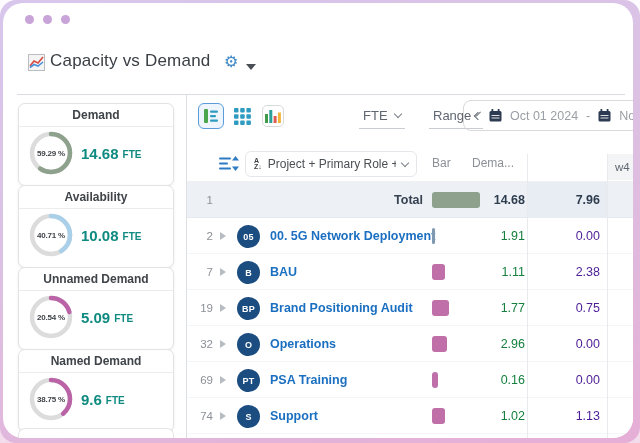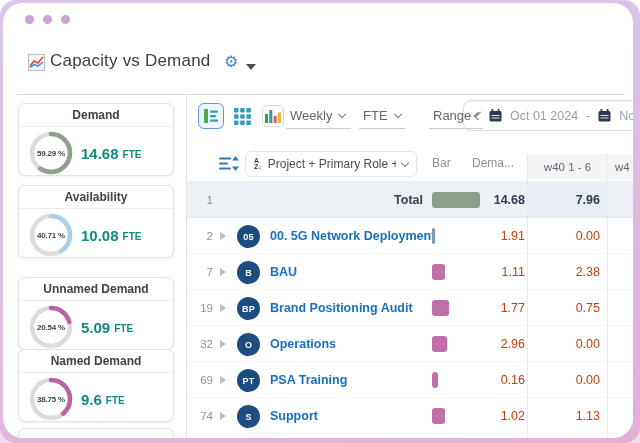--- a/index.html
+++ b/index.html
@@ -18,21 +18,21 @@
   .title-icon { position:absolute; left:25px; top:51px; width:17px; height:17px; }
   .page-title { position:absolute; left:47px; top:48px; font-size:17px; font-weight:500; color:#3b4046; letter-spacing:.2px; }
   .gear { position:absolute; left:221px; top:49px; font-size:16px; color:#4289c6; cursor:pointer; }
   .title-caret { position:absolute; left:243px; top:61px; width:0; height:0;
                  border-left:5px solid transparent; border-right:5px solid transparent; border-top:6px solid #4a4f55; }
 
   .h-divider { position:absolute; top:91px; left:14px; width:608px; height:1px; background:#d9dce1; }
   .v-divider { position:absolute; left:183px; top:92px; bottom:0; width:1px; background:#dcdfe3; }
 
   
-  .card { position:absolute; left:15px; width:156px; height:73px; background:#fff; border:1px solid #e3e3e3;
+  .card { position:absolute; left:15px; width:156px; height:83px; background:#fff; border:1px solid #e3e3e3;
           border-radius:7px; box-shadow:0 1px 3px rgba(0,0,0,.07); }
   .card-h { height:23px; border-bottom:1px solid #ececec; display:flex; align-items:center; justify-content:center;
             font-size:12px; font-weight:700; color:#3f4449; }
   .donut-wrap { position:absolute; left:9px; top:26px; width:46px; height:46px; }
   .donut-pct { position:absolute; inset:0; display:flex; align-items:center; justify-content:center;
                font-size:8px; font-weight:700; color:#3f4449; letter-spacing:-.2px; }
   .metric { position:absolute; left:62px; top:26px; height:46px; display:flex; align-items:center; }
   .metric .val { font-size:15px; font-weight:700; color:#0f8a80; }
   .metric .unit { font-size:10px; font-weight:700; color:#0f8a80; margin-left:4px; padding-top:3px; }
   .card-partial { position:absolute; left:15px; top:425px; width:156px; height:12px; background:#fff;
@@ -72,23 +72,23 @@
   .rexp { position:absolute; left:33px; top:14px; width:0; height:0; border-top:4.5px solid transparent;
           border-bottom:4.5px solid transparent; border-left:6px solid #b7bcc2; cursor:pointer; }
   .rbadge { position:absolute; left:50px; top:7px; width:23px; height:23px; border-radius:50%; background:#1b4d80;
             color:#fff; font-size:9px; font-weight:700; display:flex; align-items:center; justify-content:center; letter-spacing:.2px; }
   .rname { position:absolute; left:83px; top:0; height:36px; line-height:36px; font-size:12.5px; font-weight:600;
            color:#1b6fc0; white-space:nowrap; cursor:pointer; }
   .rtotal-lbl { position:absolute; left:140px; top:0; width:96px; height:36px; line-height:36px; text-align:right;
                 font-size:12.5px; font-weight:700; color:#374151; }
   .rbar { position:absolute; left:245px; top:10px; height:16px; border-radius:3px; }
   .rdem { position:absolute; left:270px; top:0; width:68px; height:36px; line-height:36px; text-align:right;
-          font-size:12.5px; color:#c2410c; }
+          font-size:12.5px; color:#15803d; }
   .rwk  { position:absolute; left:350px; top:0; width:63px; height:36px; line-height:36px; text-align:right;
-          font-size:12.5px; color:#c2410c; }
+          font-size:12.5px; color:#4c1d95; }
   .row.total .rdem, .row.total .rwk { font-weight:700; color:#2e3d4e; }
 </style>
 </head>
 <body>
 
 <div class="frame">
 <div class="win">
 
   <div class="dots">
     <div class="dot"></div>
@@ -131,21 +131,21 @@
         <circle class="arc" cx="23" cy="23" r="19" fill="none" stroke-width="4.5" stroke-linecap="round" transform="rotate(-90 23 23)" stroke="#a9cfe9" stroke-dasharray="48.60 119.38"></circle>
       </svg>
       <div class="donut-pct">40.71 %</div>
     </div>
     <div class="metric">
           <span class="val">10.08</span>
           <span class="unit">FTE</span>
         </div>
   </div>
 
-  <div class="card" style="top:274px">
+  <div class="card" style="top:264px">
     <div class="card-h">Unnamed Demand</div>
     <div class="donut-wrap">
       <svg width="46" height="46" viewBox="0 0 46 46">
         <circle cx="23" cy="23" r="19" fill="none" stroke="#dcdcdc" stroke-width="4.5"></circle>
         <circle class="arc" cx="23" cy="23" r="19" fill="none" stroke-width="4.5" stroke-linecap="round" transform="rotate(-90 23 23)" stroke="#bb63a7" stroke-dasharray="24.52 119.38"></circle>
       </svg>
       <div class="donut-pct">20.54 %</div>
     </div>
     <div class="metric">
           <span class="val">5.09</span>
@@ -197,24 +197,20 @@
     <div class="icon3-box">
       <svg width="16" height="15" viewBox="0 0 16 15">
         <rect x="0" y="6" width="3" height="9" fill="#3f9b48"></rect>
         <rect x="4.3" y="2" width="3" height="13" fill="#2aa198"></rect>
         <rect x="8.6" y="8" width="3" height="7" fill="#e05b52"></rect>
         <rect x="12.9" y="4.5" width="3" height="10.5" fill="#f0b43c"></rect>
       </svg>
     </div>
   </div>
 
-  <div class="ul-select" style="left:283px;width:65px">
-    <span>Weekly</span>
-    <span class="chev"></span>
-  </div>
   <div class="ul-select" style="left:356px;width:46px">
     <span>FTE</span>
     <span class="chev"></span>
   </div>
   <div class="ul-select" style="left:426px;width:54px">
     <span>Range</span>
     <span class="chev"></span>
   </div>
 
   <div class="date-ctl">
@@ -250,21 +246,20 @@
   <div class="group-pill">
     <span class="az">
           <span>A</span>
           <span>Z↓</span>
         </span>
     <span class="lbl">Project + Primary Role +...</span>
     <span class="chev"></span>
   </div>
   <div class="col-lbl" style="left:429px">Bar</div>
   <div class="col-lbl" style="left:460px;width:60px;text-align:center">Dema...</div>
-  <div class="week-cell" style="left:525px;width:79px">w40 1 - 6</div>
   <div class="week-cell" style="left:605px;width:25px;justify-content:flex-start;padding-left:7px">w4</div>
   <div class="hdr-line"></div>
 
   <div class="row total" style="top:179px">
     <div class="wk-shade"></div>
     <div class="rnum">1</div>
     <div class="rtotal-lbl">Total</div>
     <div class="rbar" style="width: 48px; background: rgb(141, 161, 140);"></div>
     <div class="rdem">14.68</div>
     <div class="rwk">7.96</div>

